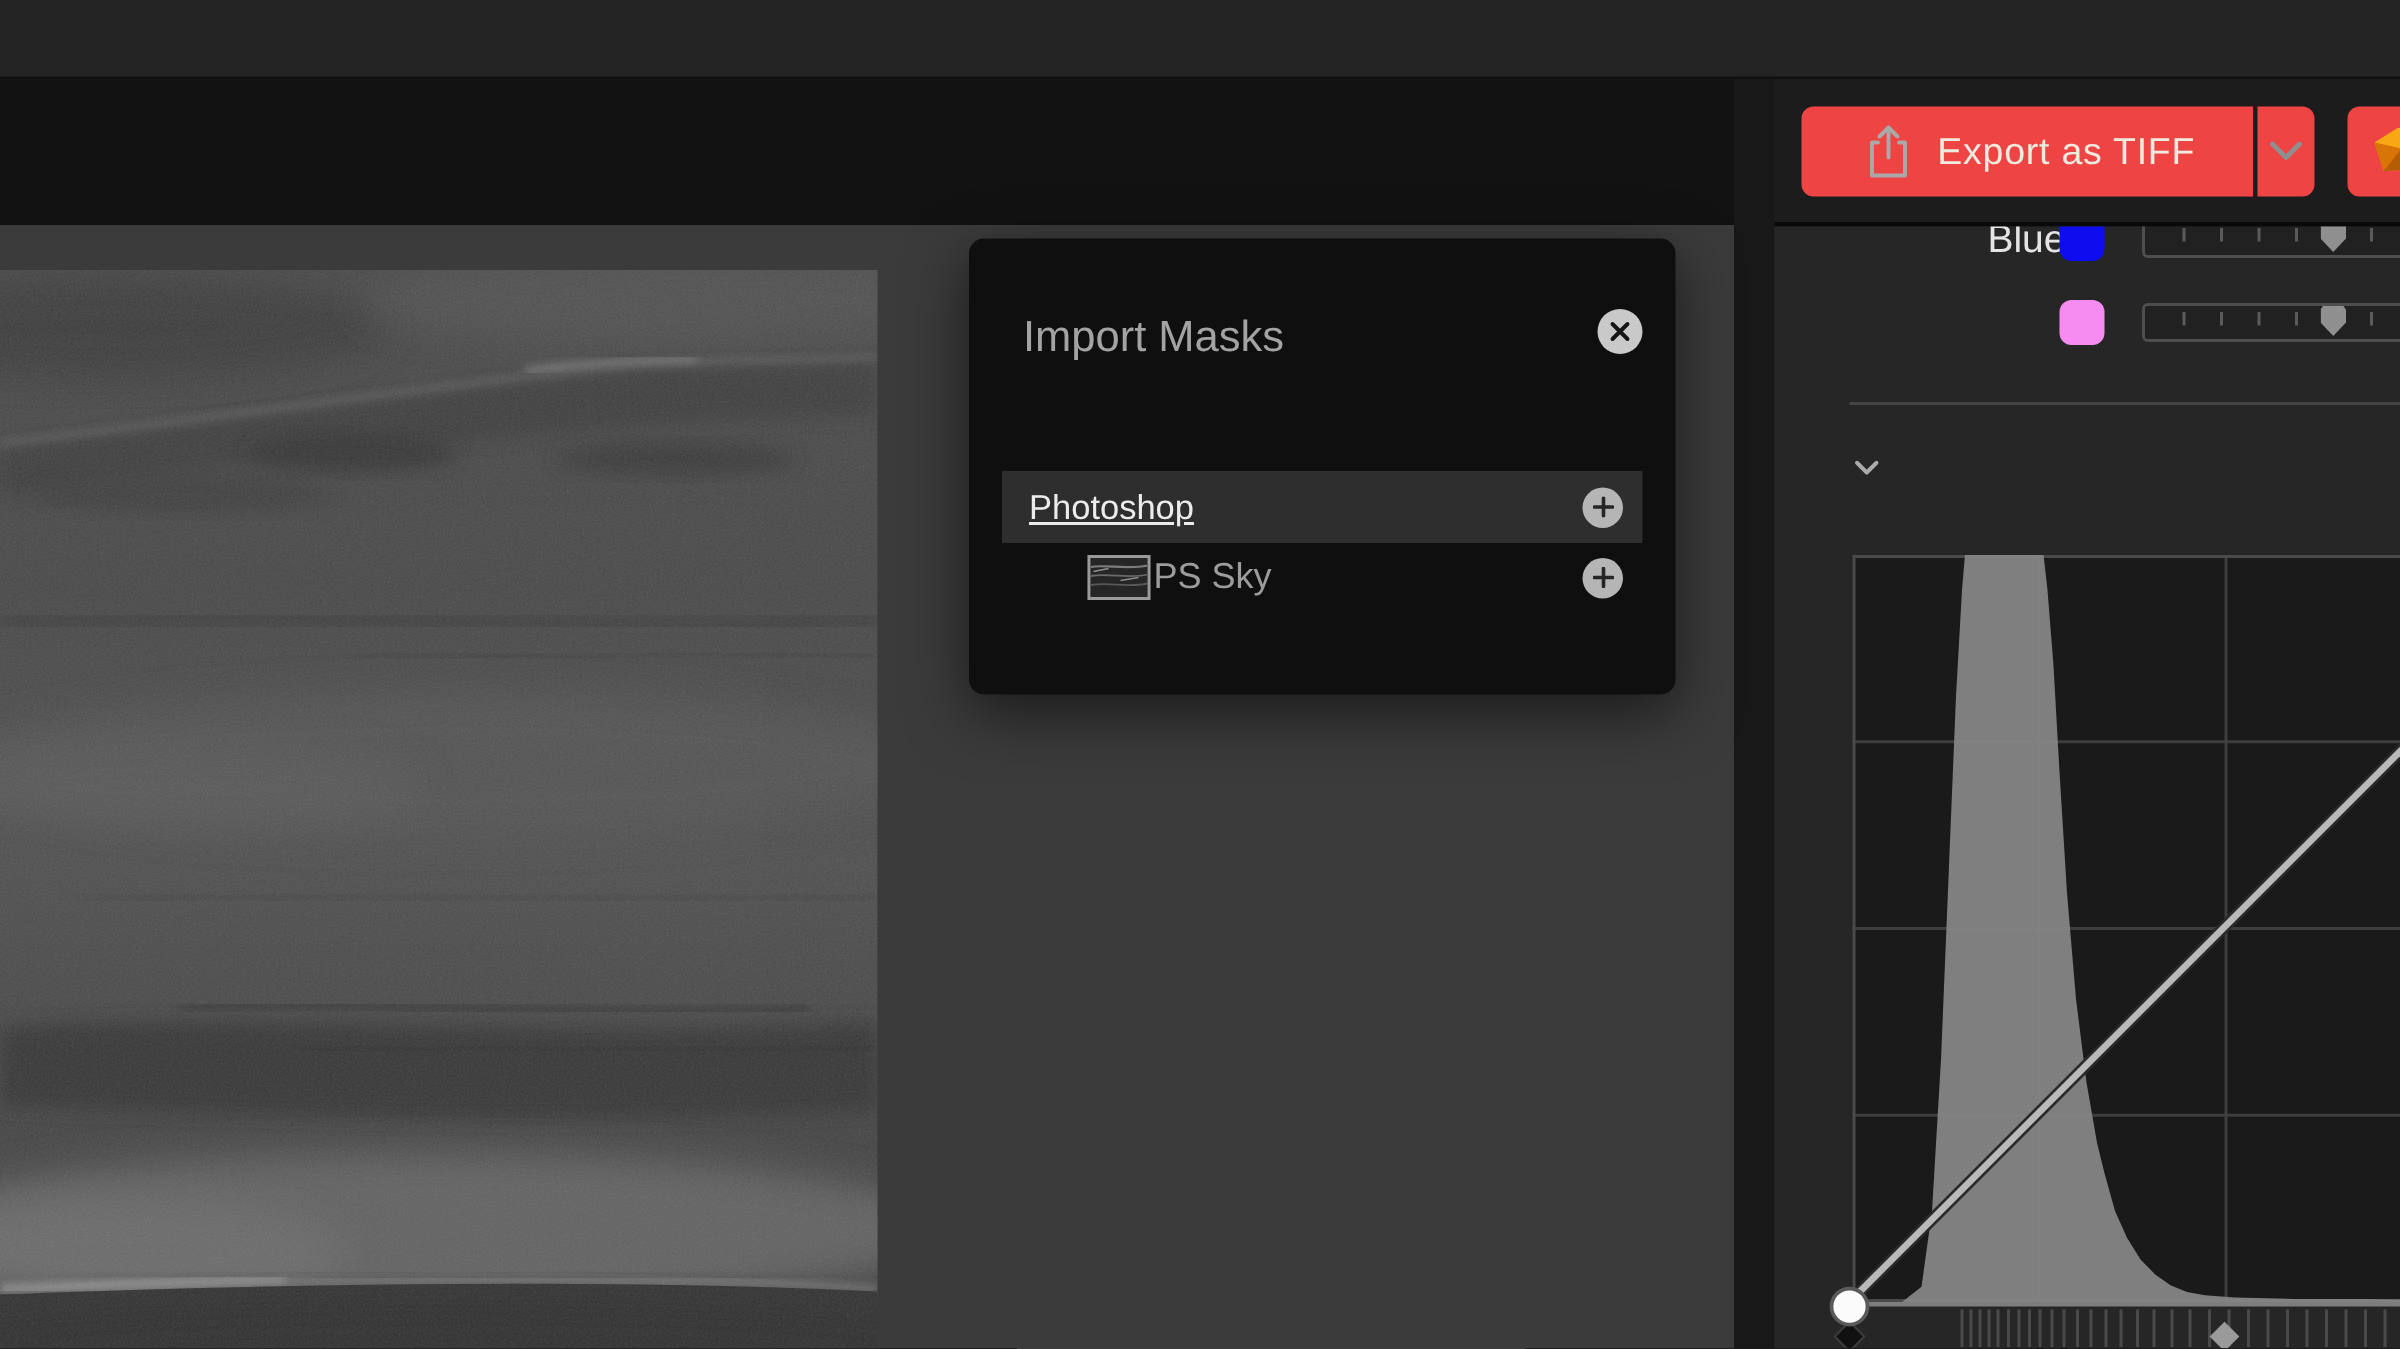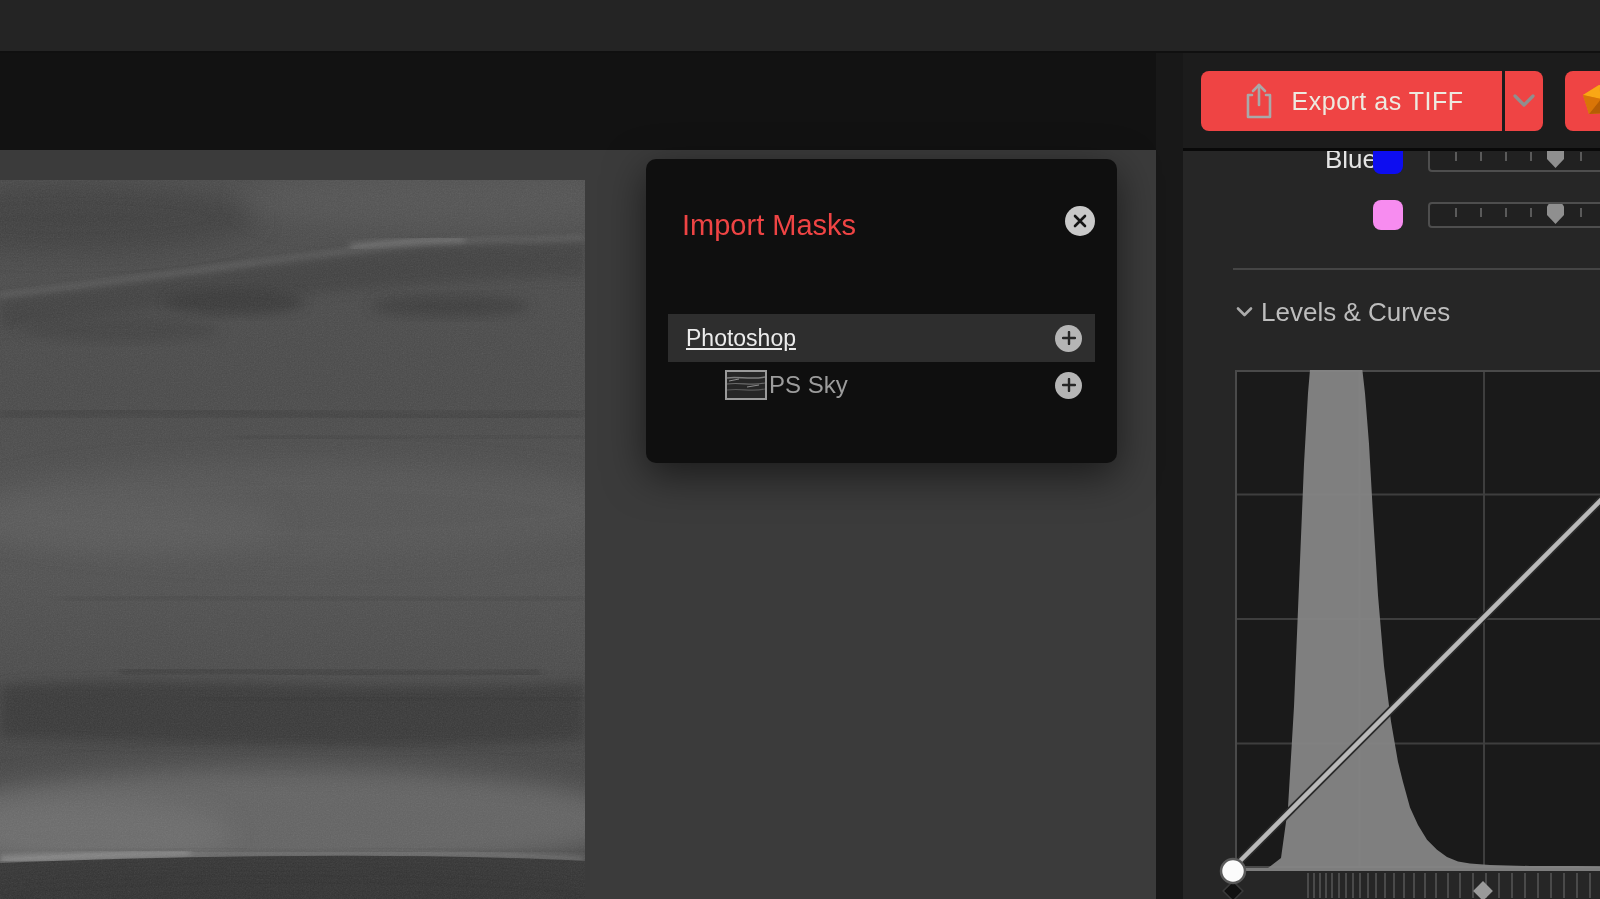--- a/index.html
+++ b/index.html
@@ -14,21 +14,21 @@
   .export-main{left:18px;top:18px;width:301px;height:60px;border-radius:8px 0 0 8px;gap:14px;}
   .export-label{font-size:25px;color:#edeae0;letter-spacing:.5px;}
   .export-chevron{left:322px;top:18px;width:38px;height:60px;border-radius:0 8px 8px 0;}
   .neo-btn{left:382px;top:18px;width:50px;height:60px;border-radius:8px;}
   
   .canvas{position:absolute;left:0;top:150px;width:1156px;height:749px;background:#3b3b3b;}
   .photo{position:absolute;left:0;top:30px;}
   
   .dialog{position:absolute;left:646px;top:159px;width:471px;height:304px;background:#0f0f0f;
           border-radius:10px;box-shadow:0 12px 40px rgba(0,0,0,.55);z-index:20;}
-  .dlg-title{position:absolute;left:36px;top:50px;font-size:29px;color:#ef4444;}
+  .dlg-title{position:absolute;left:36px;top:50px;font-size:29px;color:#a3a3a3;}
   .pill{position:absolute;left:239px;top:34px;width:144px;height:53px;border:2px solid #454545;border-radius:28px;
         display:flex;align-items:center;justify-content:center;font-size:23px;color:#8f8f8f;cursor:pointer;box-sizing:border-box;}
   .close-btn{position:absolute;right:22px;top:47px;width:30px;height:30px;border-radius:50%;background:#c9c9c9;
         display:flex;align-items:center;justify-content:center;cursor:pointer;}
   .group-row{position:absolute;left:22px;top:155px;width:427px;height:48px;background:#2e2e2e;
         display:flex;align-items:center;cursor:pointer;}
   .group-label{margin-left:18px;font-size:23px;color:#ececec;text-decoration:underline;}
   .mask-row{position:absolute;left:22px;top:203px;width:427px;height:46px;display:flex;align-items:center;cursor:pointer;}
   .mask-thumb{margin-left:57px;width:42px;height:30px;border:2px solid #9a9a9a;box-sizing:border-box;background:#242424;}
   .mask-label{margin-left:2px;font-size:24px;color:#9c9c9c;}
@@ -211,21 +211,20 @@
     </div>
 
     <div class="divider"></div>
 
     <div class="section-header">
       <span style="display:flex;">
         <svg width="17" height="12" viewBox="0 0 17 12">
           <path d="M2 2.5 L8.5 9 L15 2.5" fill="none" stroke="#ababab" stroke-width="2.6" stroke-linecap="round" stroke-linejoin="round"></path>
         </svg>
       </span>
-      <span class="section-title">Levels &amp; Curves</span>
     </div>
 
     <svg id="hist" class="hist-svg" width="534" height="529" viewBox="0 0 534 529">
         <rect x="20" y="0" width="494" height="498" fill="#1a1a1a"></rect>
         <line x1="144.5" y1="0" x2="144.5" y2="498" stroke="#3e3e3e" stroke-width="2"></line>
         <line x1="20" y1="124.5" x2="514" y2="124.5" stroke="#3e3e3e" stroke-width="2"></line>
         <line x1="269" y1="0" x2="269" y2="498" stroke="#3e3e3e" stroke-width="2"></line>
         <line x1="20" y1="249" x2="514" y2="249" stroke="#3e3e3e" stroke-width="2"></line>
         <line x1="393.5" y1="0" x2="393.5" y2="498" stroke="#3e3e3e" stroke-width="2"></line>
         <line x1="20" y1="373.5" x2="514" y2="373.5" stroke="#3e3e3e" stroke-width="2"></line>

